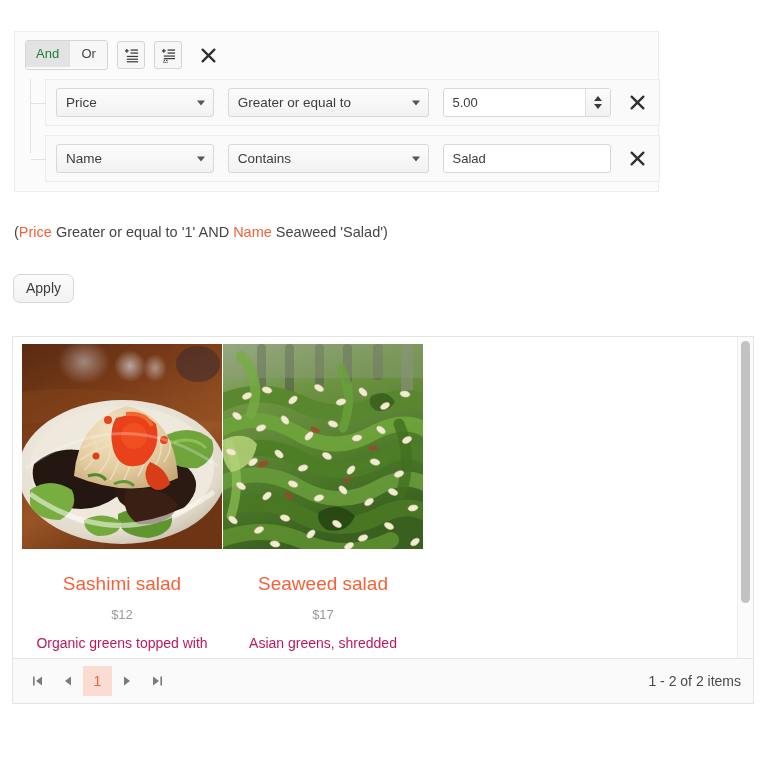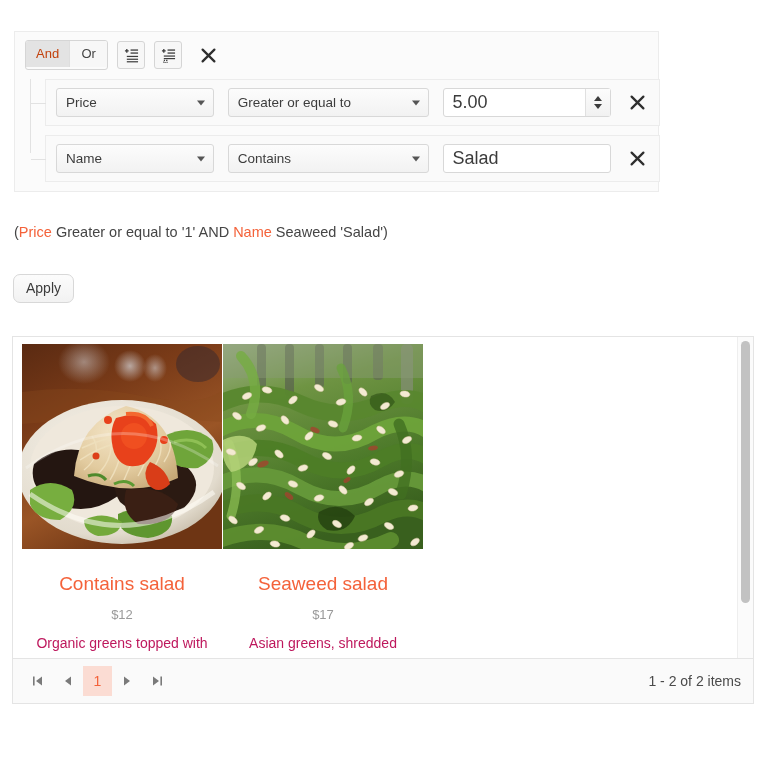--- a/index.html
+++ b/index.html
@@ -65,21 +65,21 @@
     font-size: 13px;
     text-align: center;
     background: #f7f7f7;
     color: #444;
     cursor: pointer;
     border: none;
     font-family: "Liberation Sans", sans-serif;
   }
   .toggle-btn.selected {
     background: #e3e3e3;
-    color: #c2410c;
+    color: #15803d;
     text-align: right;
   }
   .toggle-btn + .toggle-btn {
     border-left: 1px solid #dedede;
   }
 
   .icon-btn {
     width: 28px;
     height: 28px;
     margin-left: 9px;
@@ -183,21 +183,21 @@
     padding: 0 0 0 9px;
     width: 172px;
     margin-right: 14px;
     position: relative;
   }
   .value-input input {
     border: none;
     outline: none;
     width: 100%;
     height: 100%;
-    font-size: 18px;
+    font-size: 13px;
     color: #3c3c3c;
     background: transparent;
     font-family: "Liberation Sans", sans-serif;
     padding: 0;
   }
   .spinner {
     width: 24px;
     height: 27px;
     flex: 0 0 24px;
     border-left: 1px solid #e0e0e0;
@@ -545,21 +545,21 @@
             <circle cx="86" cy="76" r="4" fill="#e8411b"></circle>
             <circle cx="142" cy="96" r="4" fill="#e8411b"></circle>
             <circle cx="74" cy="112" r="3.5" fill="#dd3f19"></circle>
 
             <path d="M66 132 Q78 128 84 136" stroke="#4f8a2c" stroke-width="3" fill="none"></path>
             <path d="M92 140 Q104 134 112 142" stroke="#5c9a33" stroke-width="3" fill="none"></path>
 
             <path d="M4 124 Q100 56 196 122" stroke="#ffffff" stroke-width="3" fill="none" opacity="0.25"></path>
             <path d="M8 150 Q100 214 192 148" stroke="#fffdf7" stroke-width="5" fill="none" opacity="0.55"></path>
           </svg>
-          <div class="card-title">Contains salad</div>
+          <div class="card-title">Sashimi salad</div>
           <div class="card-price">$12</div>
           <div class="card-desc">Organic greens topped with</div>
         </div>
 
         <div class="card">
           <svg class="card-img" viewBox="0 0 200 205" preserveAspectRatio="none">
             <defs>
               <linearGradient id="seabg" x1="0" y1="0" x2="0.3" y2="1">
                 <stop offset="0%" stop-color="#9fb28a"></stop>
                 <stop offset="30%" stop-color="#6f9443"></stop>

